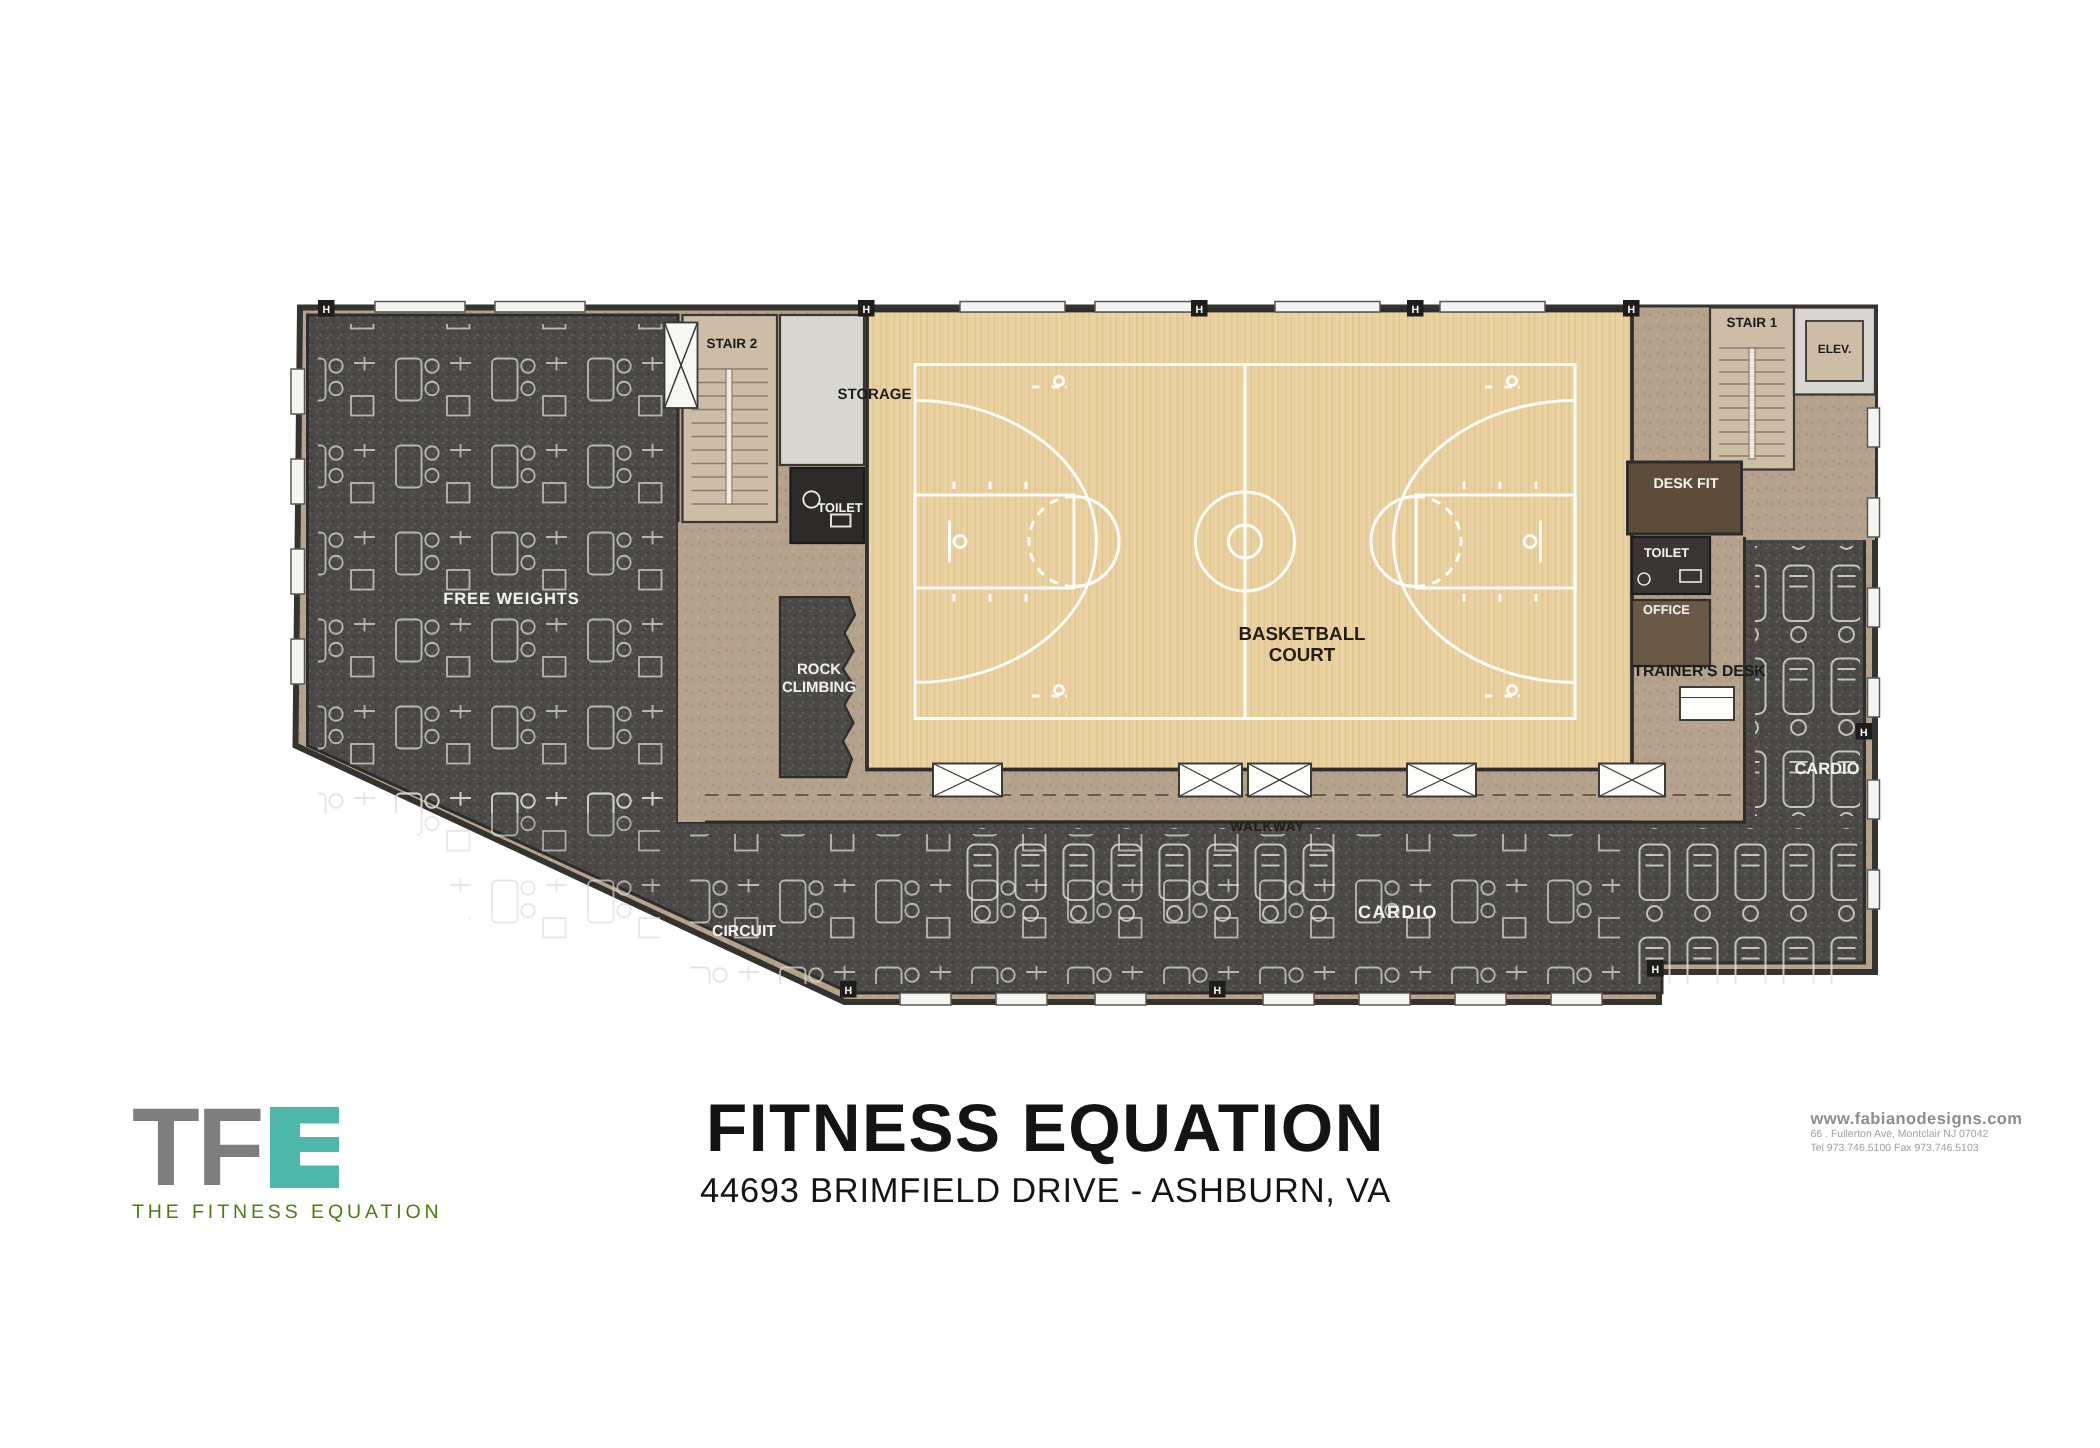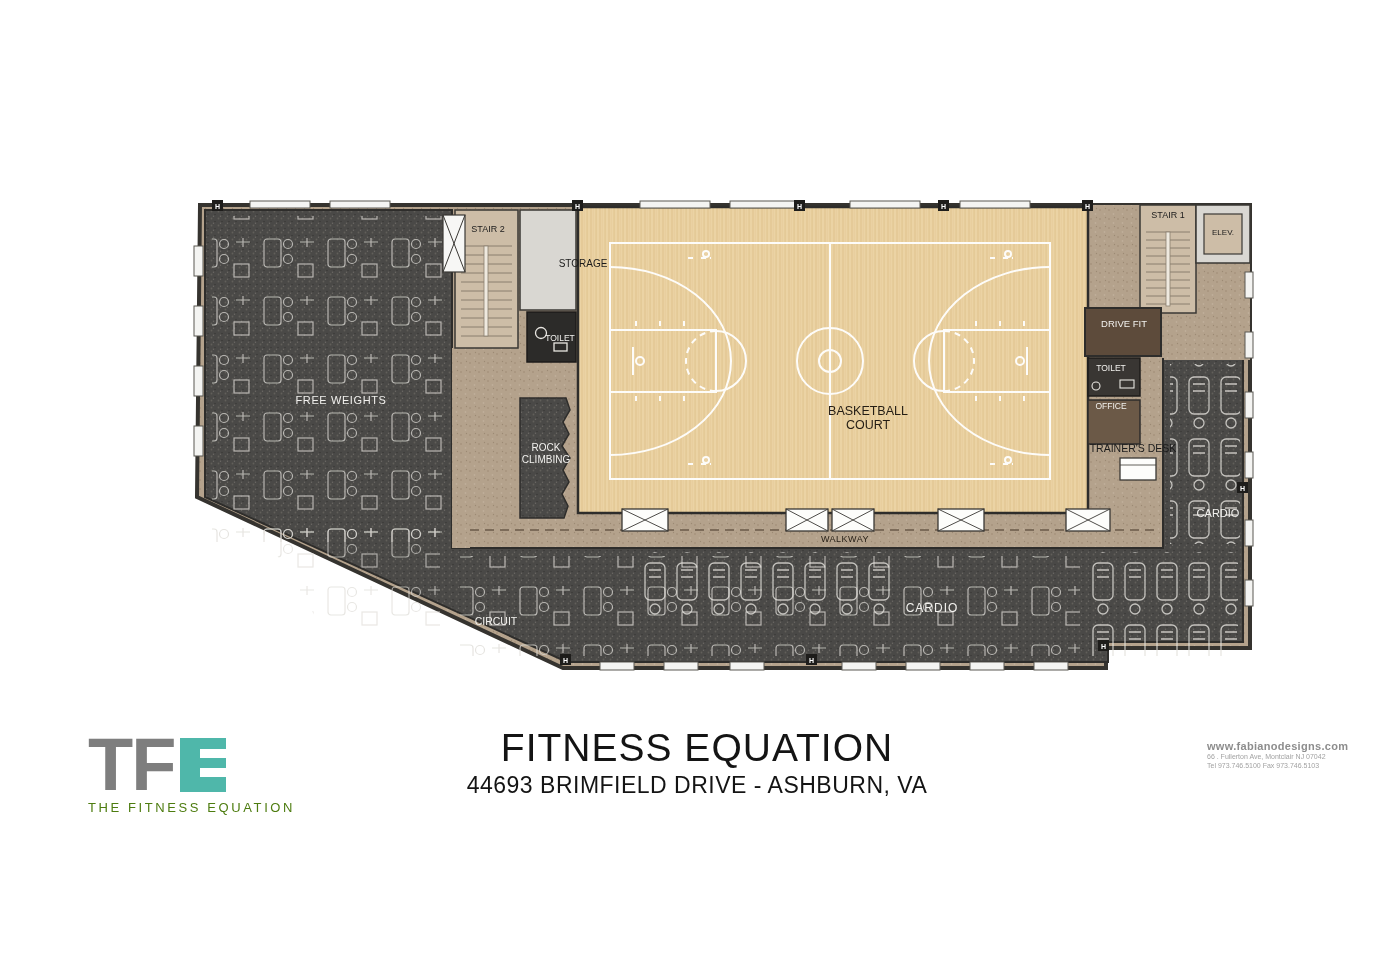--- a/index.html
+++ b/index.html
@@ -1,30 +1,30 @@
 <!DOCTYPE html>
 <html><head>
 <meta charset="utf-8">
 <style>
   html,body{margin:0;padding:0;background:#ffffff;}
   body{width:1400px;height:965px;position:relative;overflow:hidden;
        font-family:"Liberation Sans", sans-serif;}
   .stage{position:absolute;inset:0;}
   svg{position:absolute;left:0;top:0;}
   .lbl{position:absolute;transform:translate(-50%,-50%);white-space:nowrap;
-       font-weight:normal;text-align:center;line-height:1.15;pointer-events:none;}
+       font-weight:bold;text-align:center;line-height:1.15;pointer-events:none;}
   .lbl.white{color:#f2f1ee;}
-  .lbl.dark{color:#241d14;}
+  .lbl.dark{color:#241d14;margin-top:12px;}
   .lbl.black{color:#1b1b1b;}
   
   .plan-caption{position:absolute;right:147px;top:683px;color:#8e8e8e;
        font-size:21px;letter-spacing:3px;font-weight:normal;}
   
   .titleblock{position:absolute;left:347px;top:726px;width:700px;text-align:center;color:#141414;}
-  .titleblock .t1{font-size:39px;font-weight:normal;letter-spacing:1px;}
+  .titleblock .t1{font-size:45px;font-weight:bold;letter-spacing:1px;}
   .titleblock .t2{font-size:23px;font-weight:normal;letter-spacing:.5px;margin-top:2px;}
   
   .tfe{position:absolute;left:88px;top:732px;width:230px;}
   .tfe .letters{display:flex;align-items:flex-end;height:60px;}
   .tfe .gl{font-size:74px;font-weight:bold;color:#7e7e7e;line-height:54px;
            letter-spacing:-2px;font-family:"Liberation Sans",sans-serif;}
   .tfe .eblock{position:relative;width:46px;height:54px;background:#4fb7aa;margin-left:6px;}
   .tfe .eblock .slot{position:absolute;left:20px;width:26px;height:9px;background:#ffffff;}
   .tfe .eblock .s1{top:11px;} .tfe .eblock .s2{top:30px;}
   .tfe .caption{margin-top:8px;font-size:13px;letter-spacing:2.6px;color:#4d7c0f;}
@@ -296,21 +296,21 @@
 <div class="lbl dark" style="left:868px;top:418px;font-size:12.5px;">
   <div>BASKETBALL</div>
   <div>COURT</div>
 </div>
 <div class="lbl dark" style="left:845px;top:539px;font-size:9px;letter-spacing:.5px;">WALKWAY</div>
 <div class="lbl white" style="left:496px;top:621px;font-size:10.5px;">CIRCUIT</div>
 <div class="lbl white" style="left:932px;top:609px;font-size:12px;letter-spacing:1px;">CARDIO</div>
 <div class="lbl white" style="left:1218px;top:513px;font-size:11px;">CARDIO</div>
 <div class="lbl black" style="left:1168px;top:215px;font-size:9px;">STAIR 1</div>
 <div class="lbl black" style="left:1223px;top:233px;font-size:8px;">ELEV.</div>
-<div class="lbl white" style="left:1124px;top:324px;font-size:9.5px;">DRIVE FIT</div>
+<div class="lbl white" style="left:1124px;top:324px;font-size:9.5px;">DESK FIT</div>
 <div class="lbl white" style="left:1111px;top:369px;font-size:8.5px;">TOILET</div>
 <div class="lbl white" style="left:1111px;top:407px;font-size:8.5px;">OFFICE</div>
 <div class="lbl black" style="left:1133px;top:448px;font-size:10.5px;">TRAINER'S DESK</div>
 
 
 <div class="titleblock">
   <div class="t1">FITNESS EQUATION</div>
   <div class="t2">44693 BRIMFIELD DRIVE - ASHBURN, VA</div>
 </div>
 

